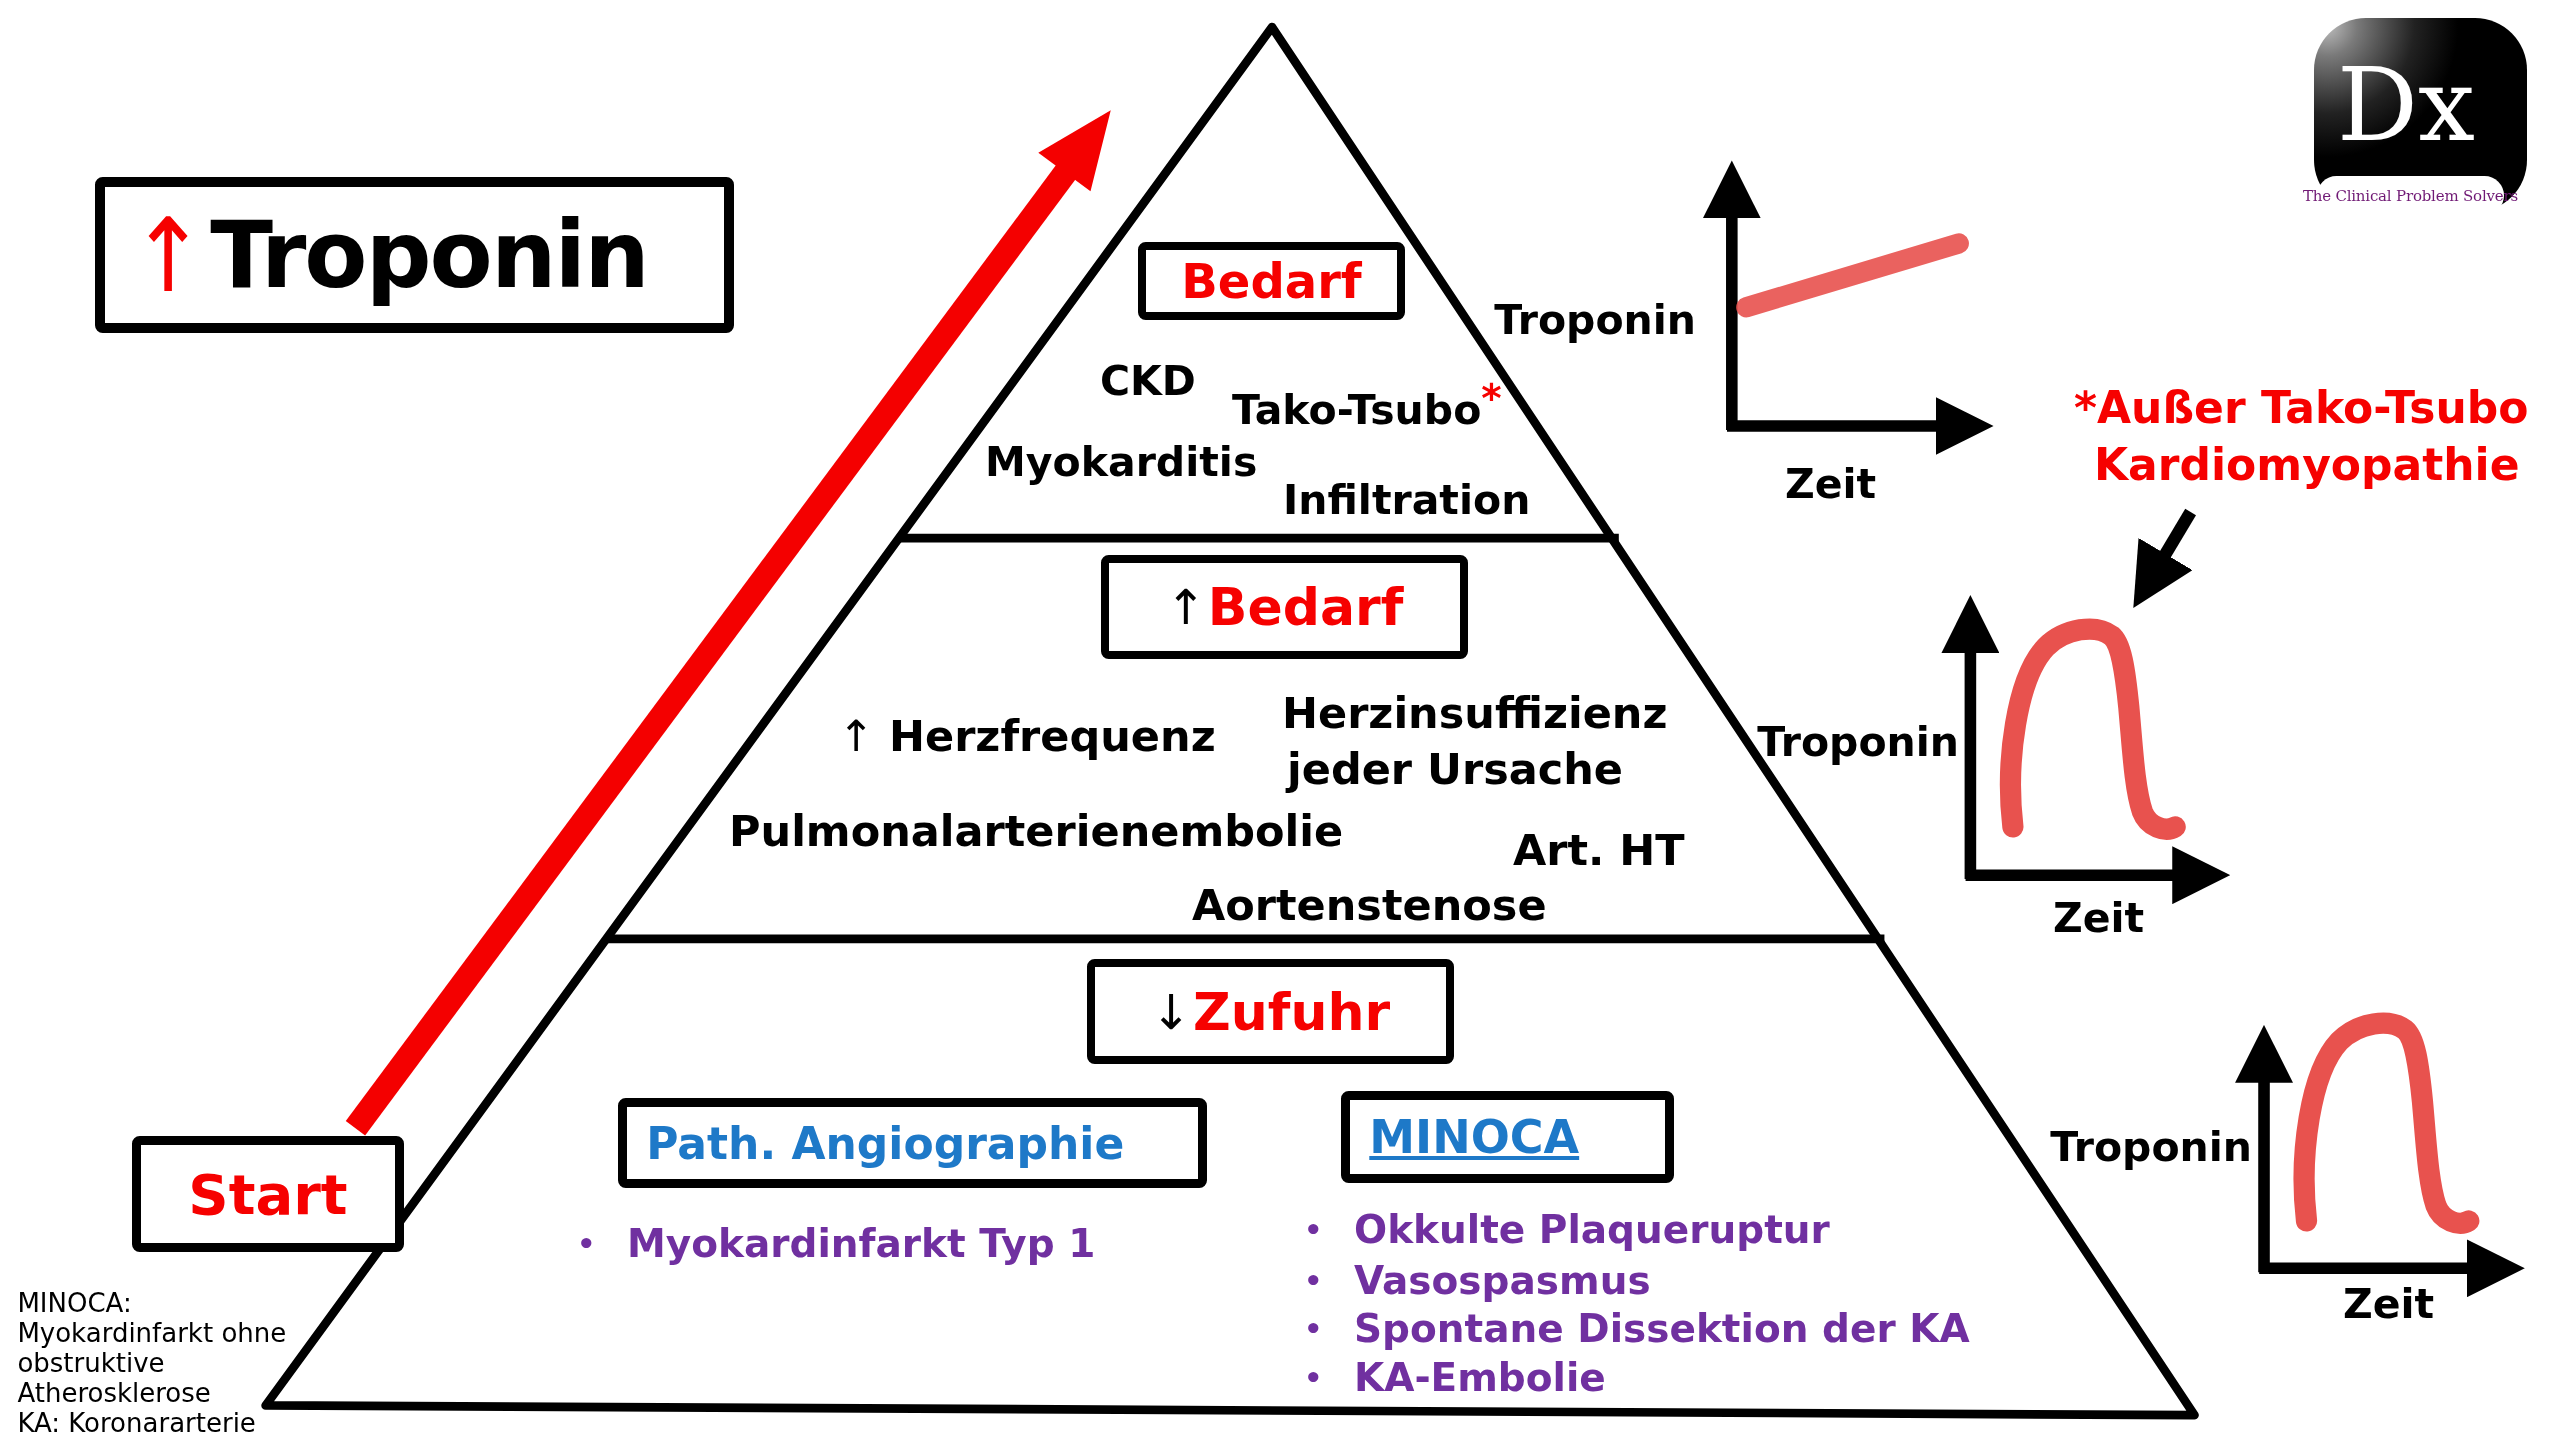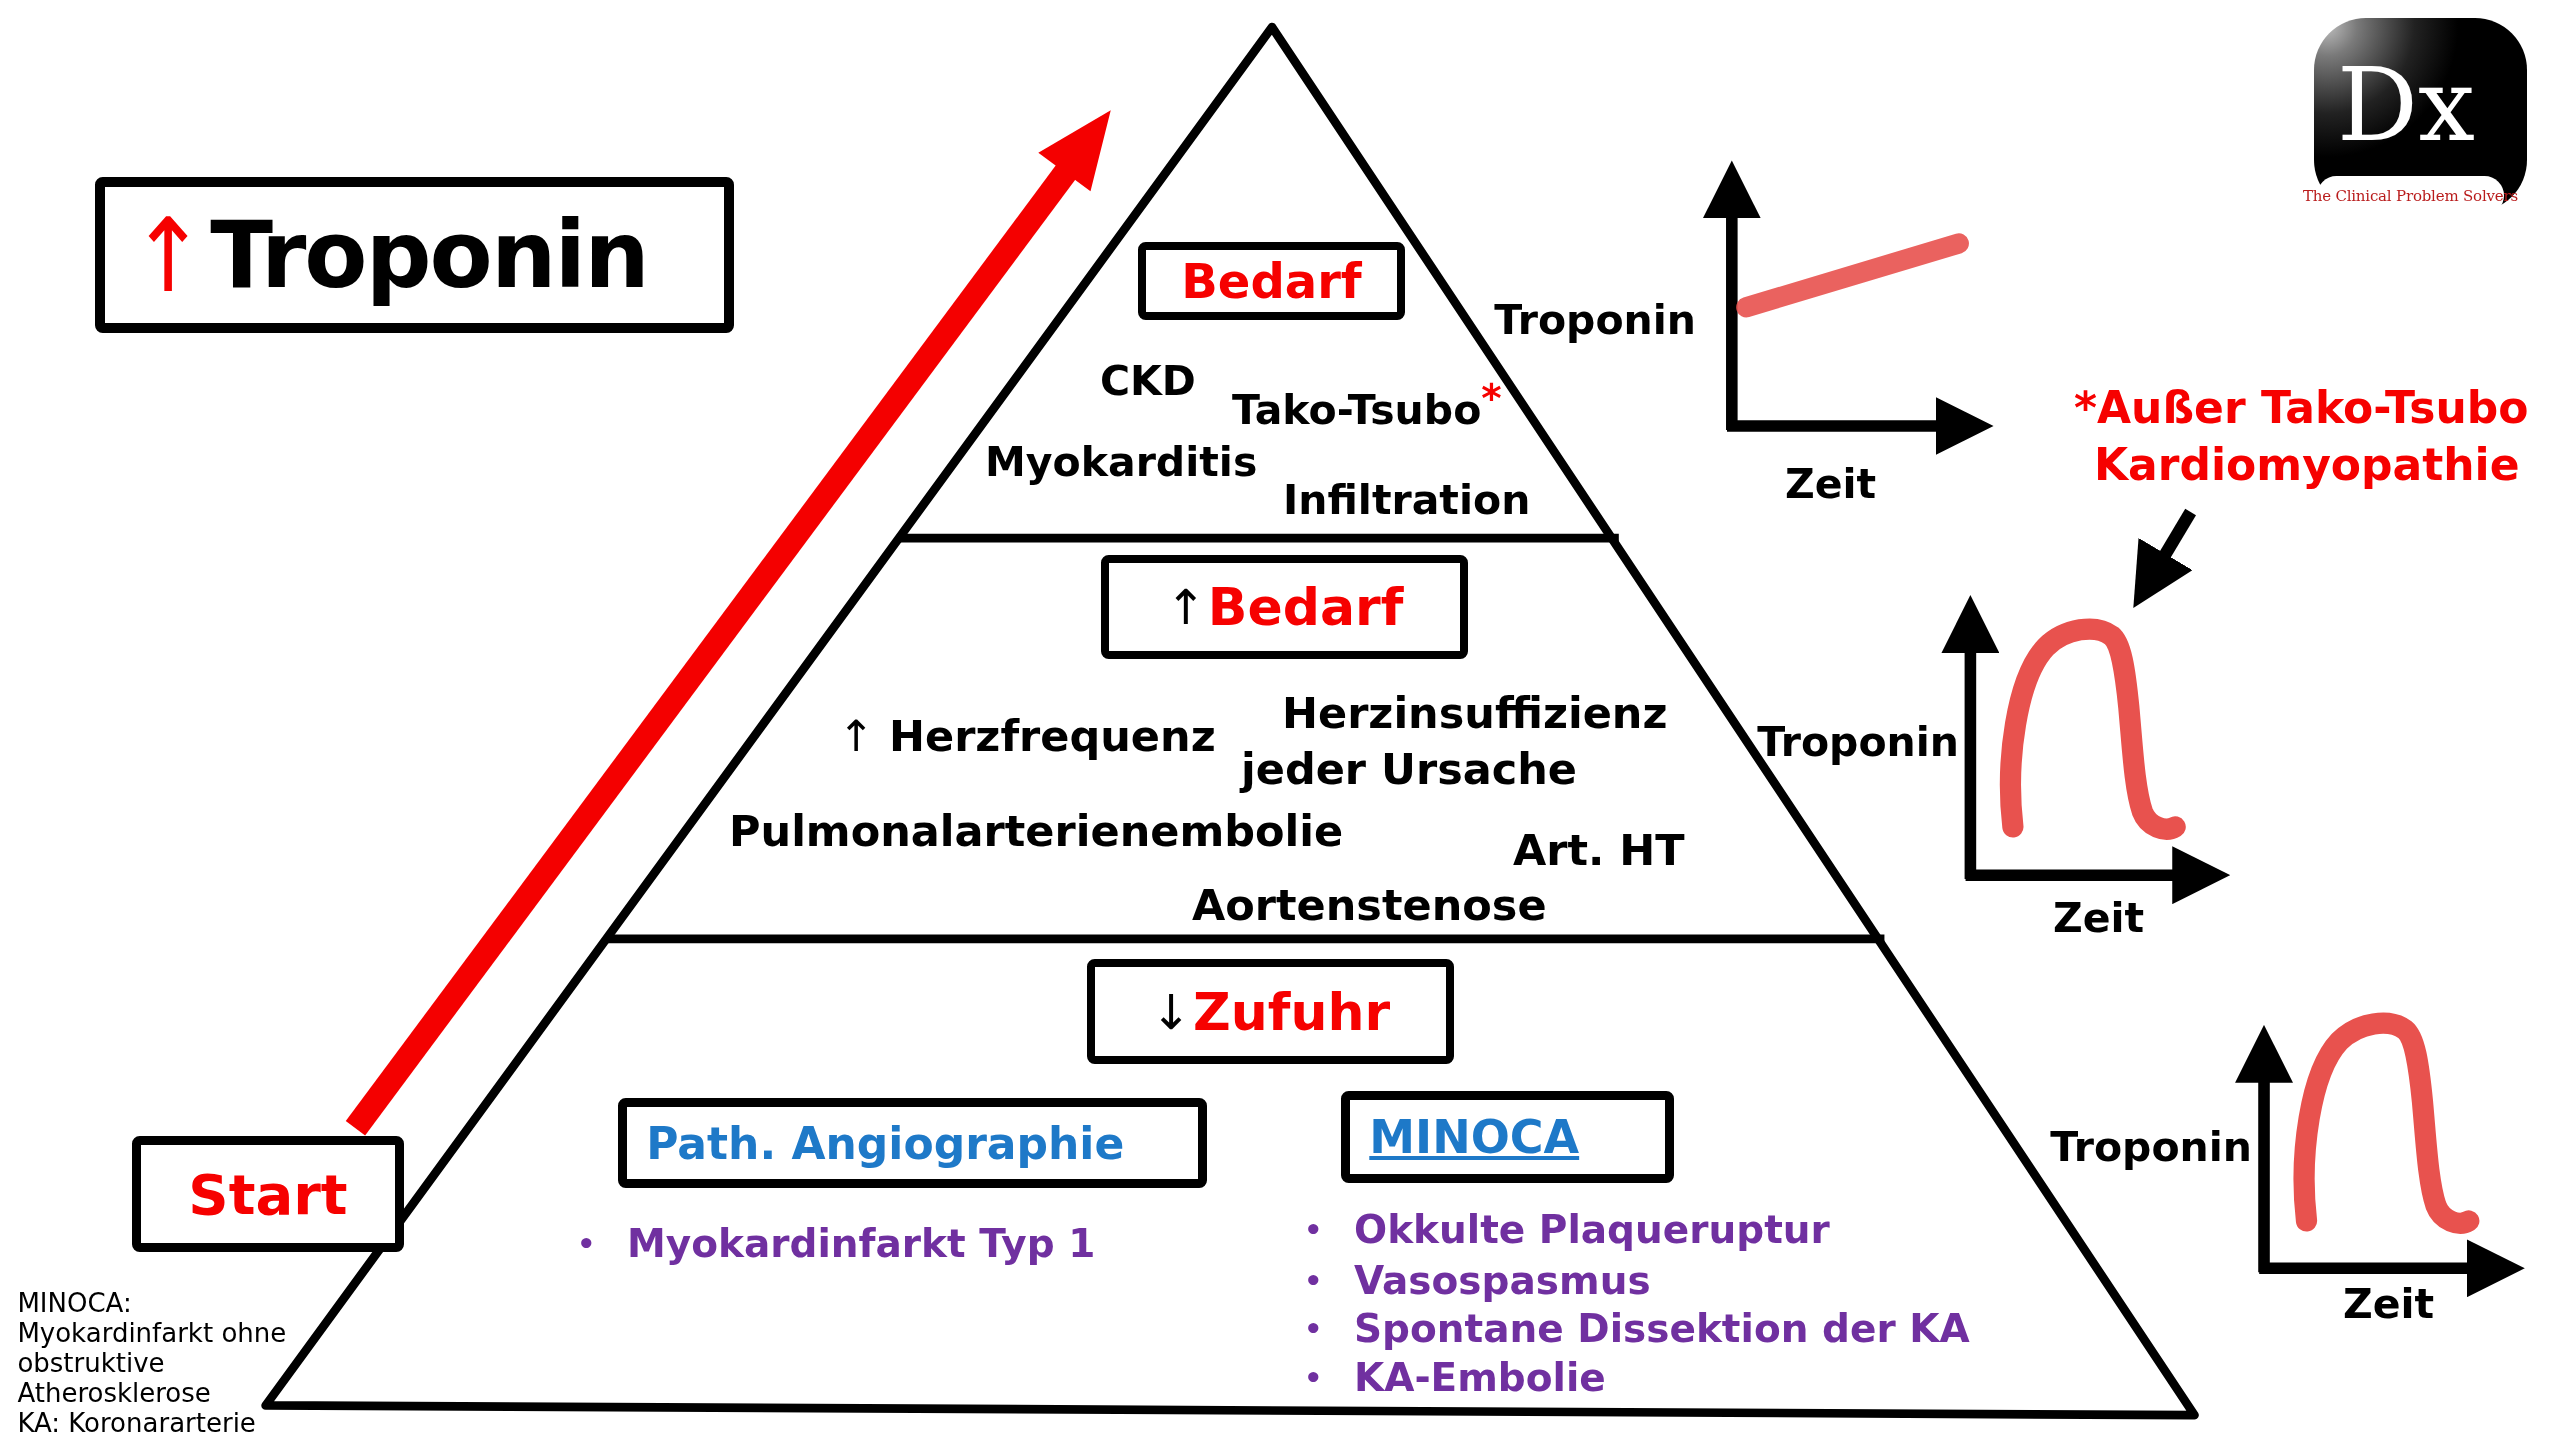--- a/index.html
+++ b/index.html
@@ -29,21 +29,21 @@
   .t1{font-size:41px;}
   .t2{font-size:43px;}
   #ckd{left:1080px;top:357px;margin-left:20px;}
   #tako{left:1232px;top:386px;}
   #tako .star{color:#f60100;font-size:39px;position:relative;top:-11.6px;}
   #myokarditis{left:985px;top:438px;}
   #infiltration{left:1283px;top:476px;}
   #herzfrequenz{left:838px;top:711px;}
   #herzfrequenz .thin{font-weight:400;}
   #herzins1{left:1282px;top:688px;}
-  #herzins2{left:1241px;top:744px;}
+  #herzins2{left:1287px;top:744px;}
   #pulmonal{left:717px;top:806px;margin-left:12px;}
   #artht{left:1513px;top:825px;}
   #aorten{left:1192px;top:880px;}
   
   .bullet-row{position:absolute;z-index:2;display:flex;align-items:flex-start;font-weight:700;font-size:39px;white-space:nowrap;color:#7030a0;}
   .bullet-row .dot{font-size:29px;line-height:46px;flex:0 0 50px;}
   #b-angio{left:577px;top:1221px;}
   #b-min0{left:1304px;top:1207px;}
   #b-min1{left:1304px;top:1258px;}
   #b-min2{left:1304px;top:1306px;}
@@ -62,21 +62,21 @@
   #note2{left:2074px;top:439px;margin-left:20px;}
   
   #footnote{left:17.4px;top:1288px;font-size:26px;font-weight:400;line-height:30px;}
   
   #logo{left:2314px;top:18.4px;width:213px;height:194px;border-radius:52px;z-index:2;
         background:radial-gradient(circle at 6% 4%, #bdbdbd 0%, #7a7a7a 11%, #222 32%, #000 48%);}
   #logo .dx{position:absolute;left:0;right:29px;top:37px;text-align:center;color:#fff;
             font-family:"DejaVu Serif",serif;font-size:101px;line-height:1;}
   #logo .pill{position:absolute;left:2.9px;top:158px;width:187px;height:39px;background:#fff;border-radius:20px;
             display:flex;align-items:center;justify-content:center;}
-  #logo .pill span{font-family:"DejaVu Serif",serif;font-size:15px;color:#b91c1c;letter-spacing:-0.2px;white-space:nowrap;}
+  #logo .pill span{font-family:"DejaVu Serif",serif;font-size:15px;color:#701a75;letter-spacing:-0.2px;white-space:nowrap;}
 </style>
 </head>
 <body>
 
 <div id="page">
 
   <svg id="shapes" width="2576" height="1449" viewBox="0 0 2667 1500">
     <defs>
       <marker id="arrB" viewBox="0 0 10 10" refX="6" refY="5" markerWidth="5" markerHeight="5" markerUnits="strokeWidth" orient="auto">
           <path d="M0,0 L10,5 L0,10 z" fill="#000"></path>

